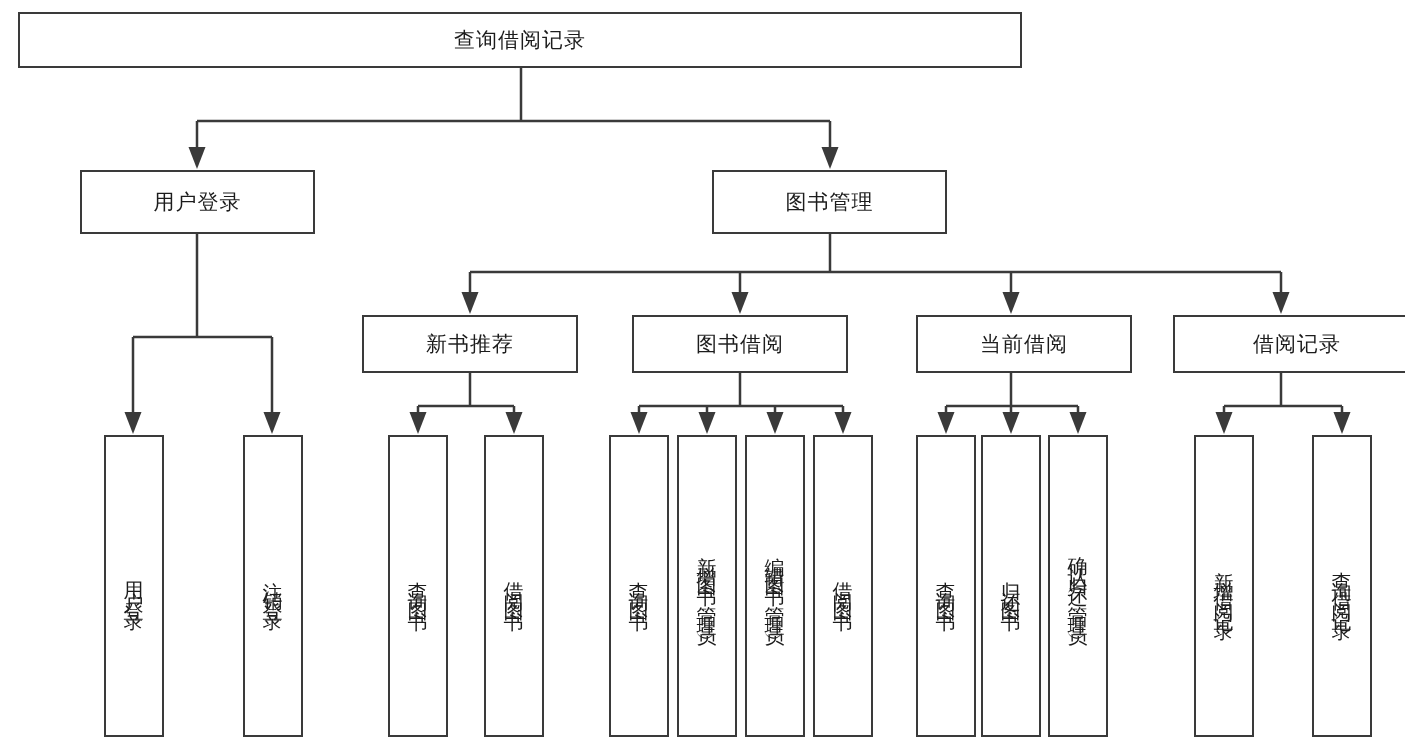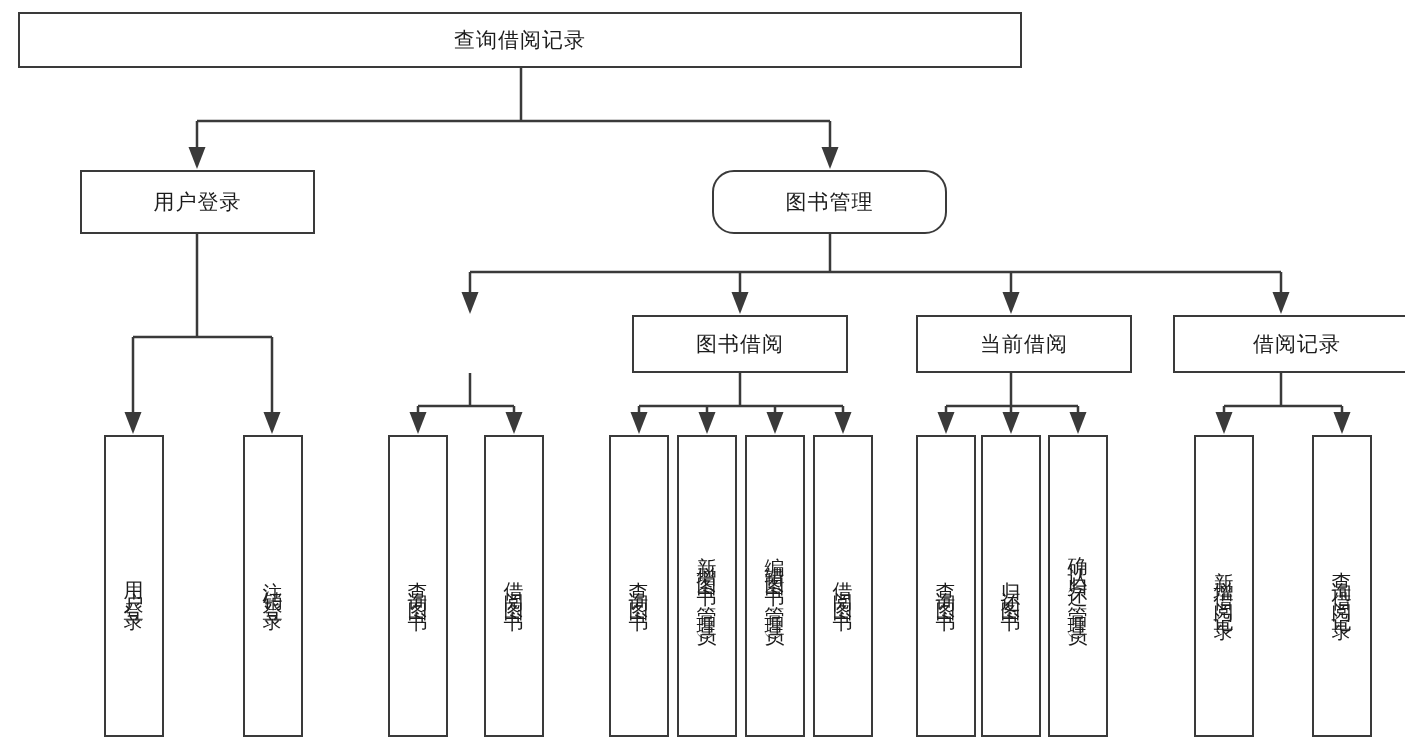--- a/index.html
+++ b/index.html
@@ -102,24 +102,27 @@
     </g>
   </svg>
 
   <div class="node" style="left:18px;top:12px;width:1004px;height:56px;">
     <span>查询借阅记录</span>
   </div>
 
   <div class="node" style="left:80px;top:170px;width:235px;height:64px;">
     <span>用户登录</span>
   </div>
-  <div class="node" style="left:712px;top:170px;width:235px;height:64px;border-radius:22px;">
+  <div class="node" style="left:712px;top:170px;width:235px;height:64px;">
     <span>图书管理</span>
   </div>
 
+  <div class="node" style="left:362px;top:315px;width:216px;height:58px;">
+    <span>新书推荐</span>
+  </div>
   <div class="node" style="left:632px;top:315px;width:216px;height:58px;">
     <span>图书借阅</span>
   </div>
   <div class="node" style="left:903px;top:315px;width:216px;height:58px;margin-left:13px;">
     <span>当前借阅</span>
   </div>
   <div class="node" style="left:1173px;top:315px;width:248px;height:58px;">
     <span>借阅记录</span>
   </div>
 

